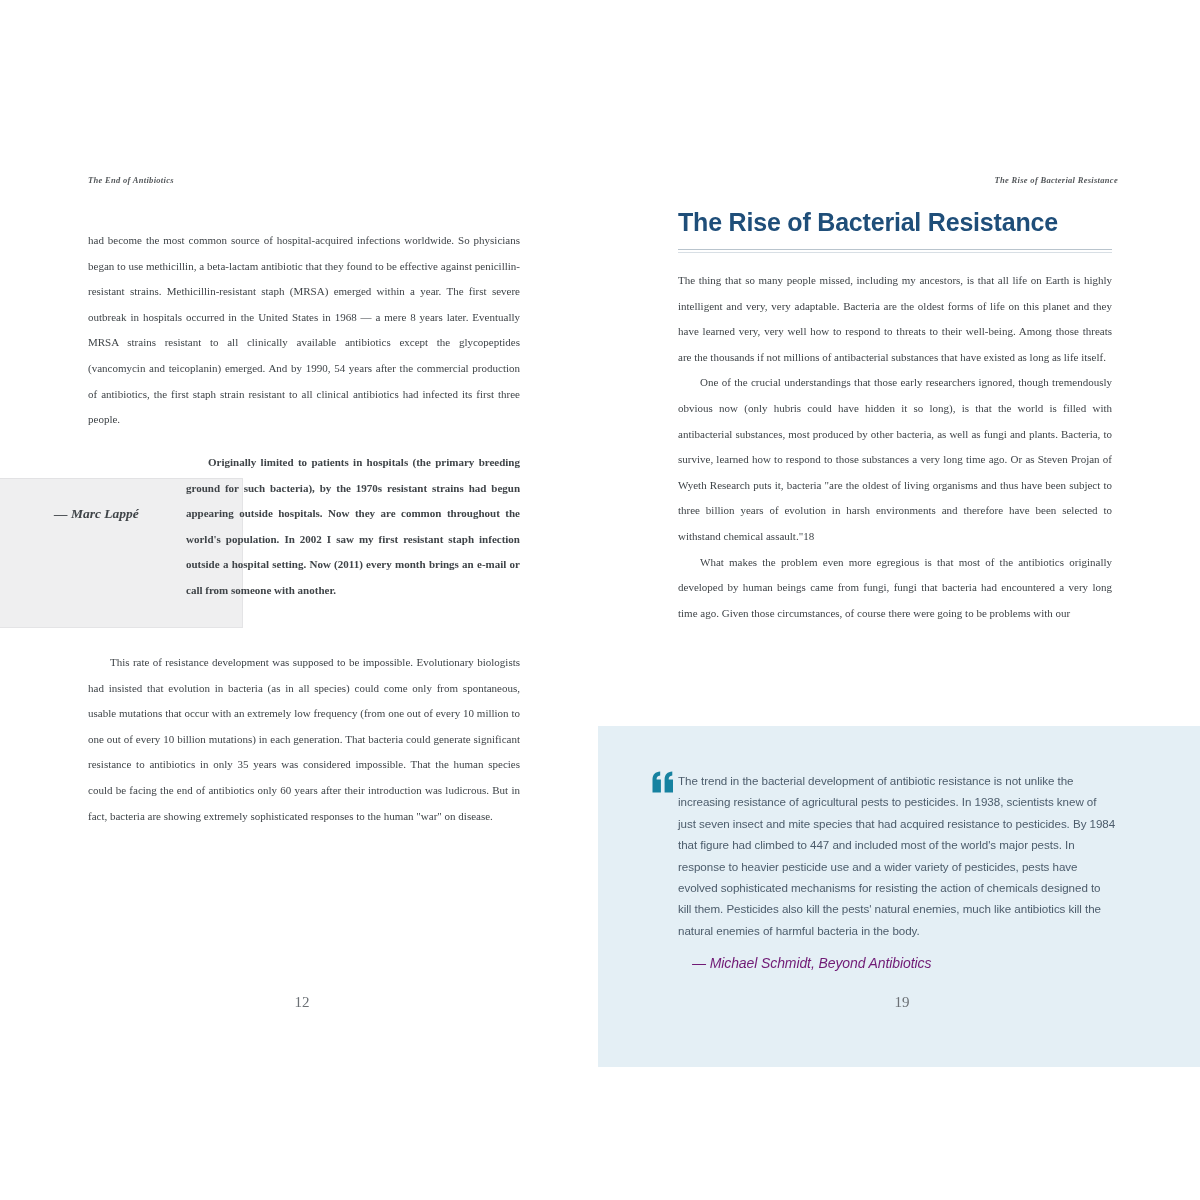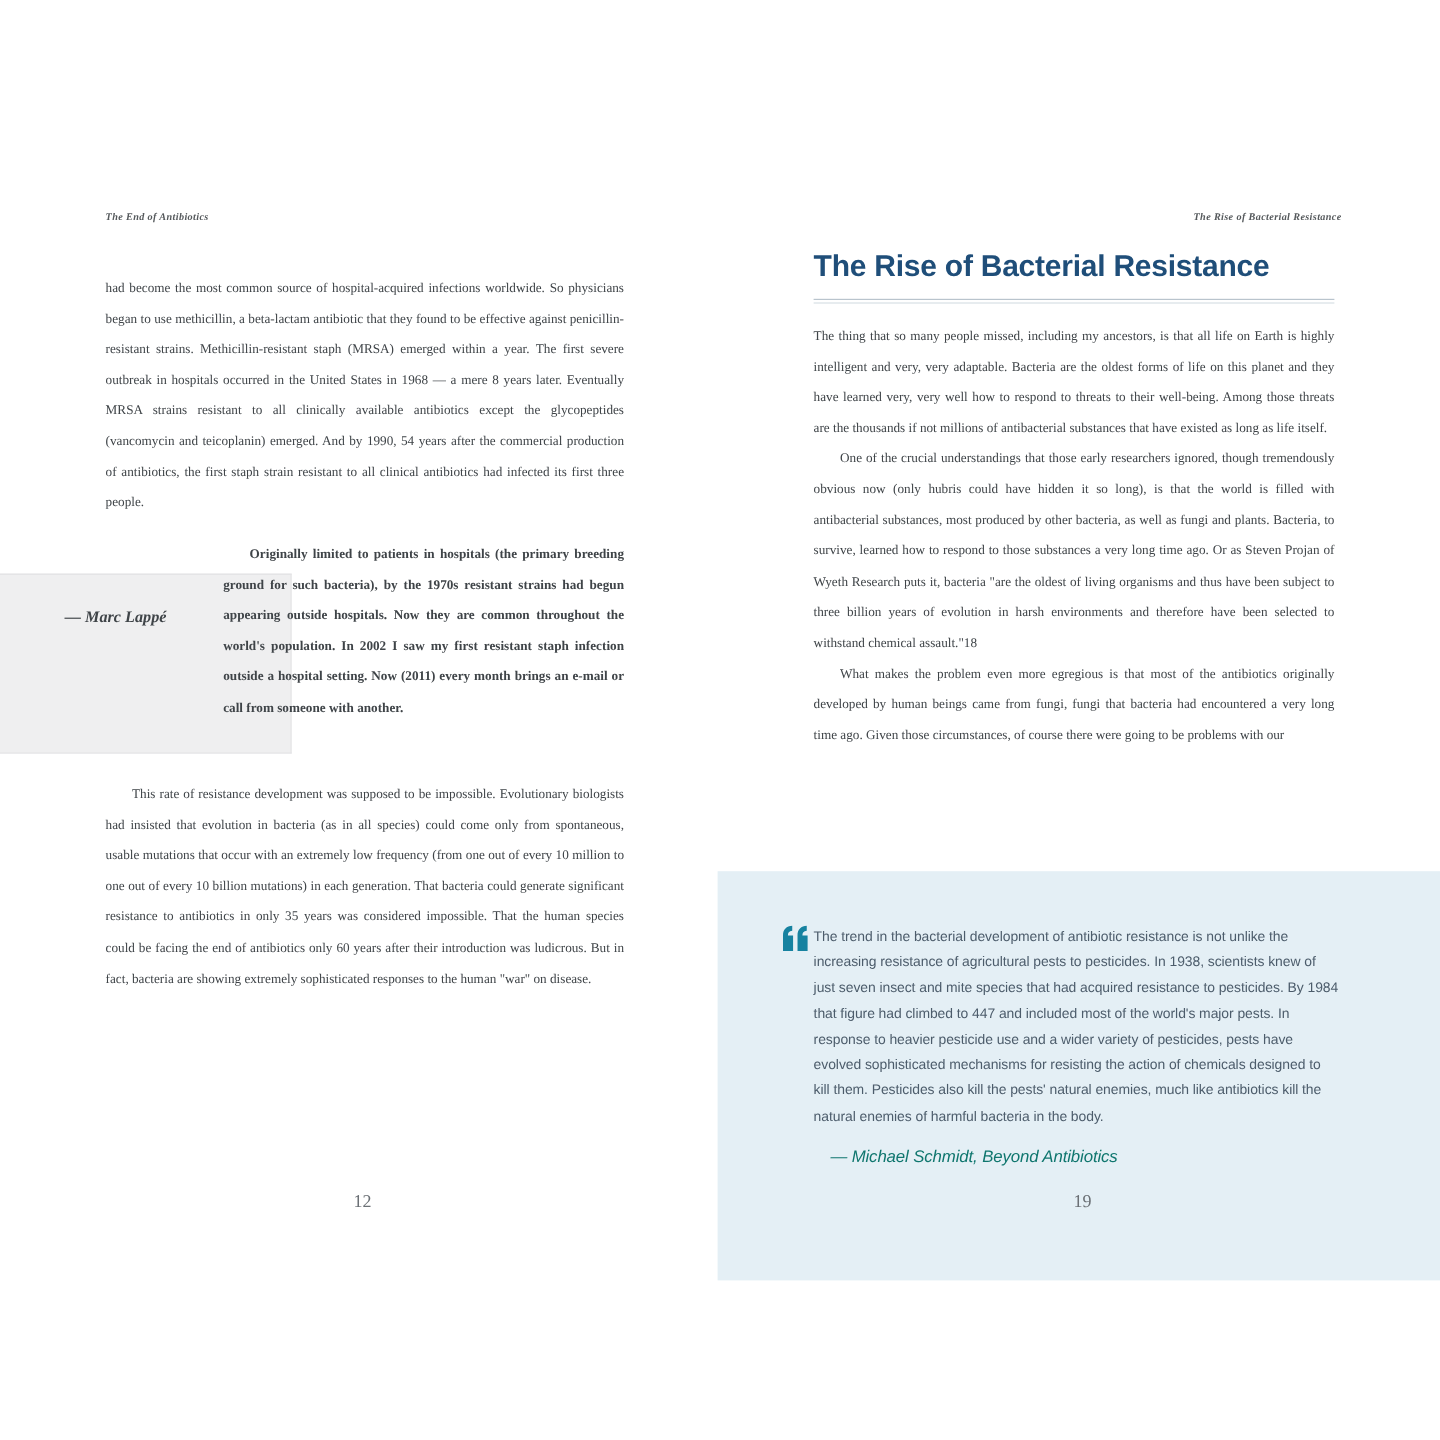--- a/index.html
+++ b/index.html
@@ -187,21 +187,21 @@
     color: #4c5c6b;
     text-align: left;
     letter-spacing: -0.05px;
   }
   .callout-attrib {
     margin: 12px 0 0 14px;
     font-family: "Liberation Sans", sans-serif;
     font-style: italic;
     font-size: 14px;
     line-height: 20px;
-    color: #0f766e;
+    color: #701a75;
     letter-spacing: -0.1px;
   }
 
   
   .folio {
     position: absolute;
     top: 994px;
     font-family: "Liberation Serif", serif;
     font-size: 15px;
     color: #6b7075;

